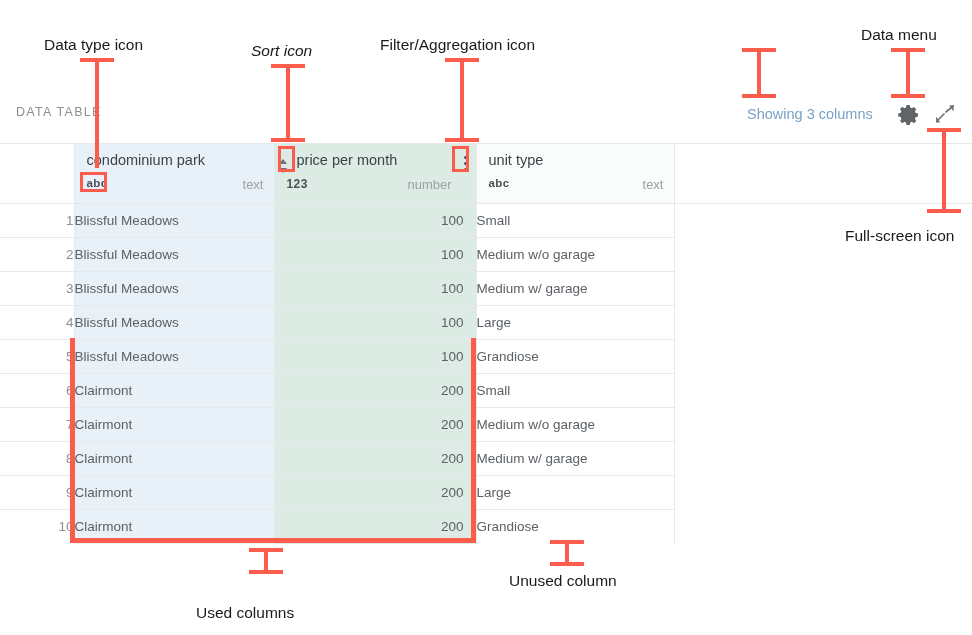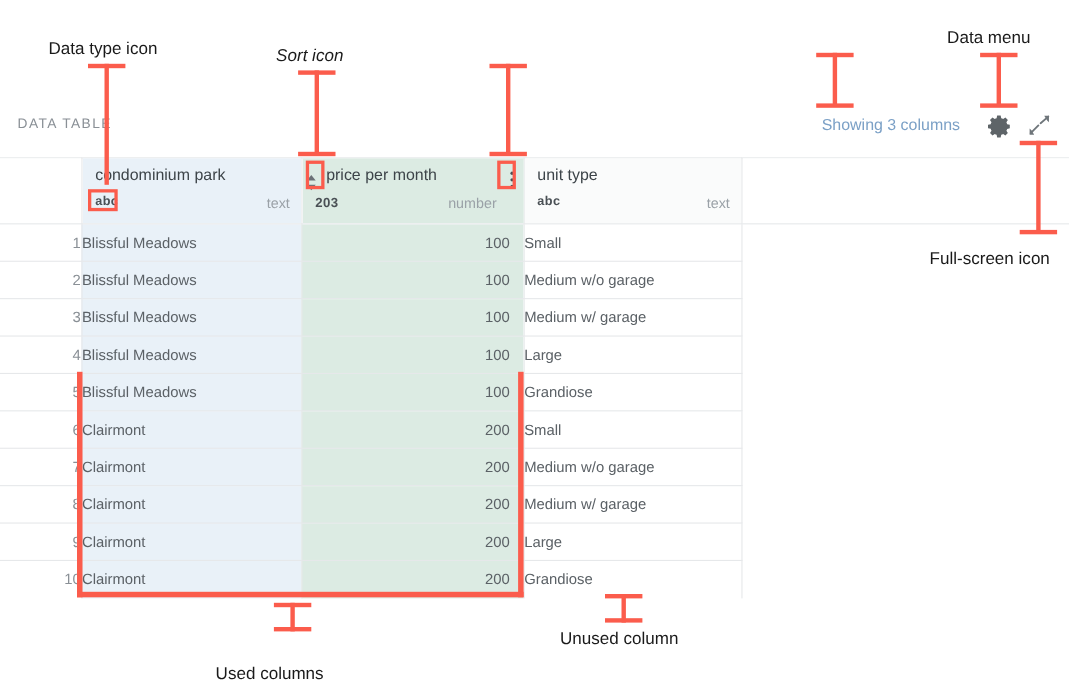--- a/index.html
+++ b/index.html
@@ -170,21 +170,21 @@
         </th>
 
         <th class="hcell col-green">
           <span class="sort-ic">
             <svg width="12" height="20" viewBox="0 0 12 20">
               <path fill="#6b7176" d="M6 3 L10 8 L2 8 Z"></path>
               <path fill="#6b7176" d="M6 17 L2 12 L10 12 Z"></path>
             </svg>
           </span>
           <span class="title" style="left:22px;">price per month</span>
-          <span class="dtype num123">203</span>
+          <span class="dtype num123">123</span>
           <span class="tlabel" style="right:24px;">number</span>
           <span class="kebab-ic">
             <i></i>
             <i></i>
             <i></i>
           </span>
         </th>
 
         <th class="hcell col-grey">
           <span class="title">unit type</span>
@@ -273,20 +273,21 @@
   <div class="ann-cap" style="left:80px; top:58px; width:34px;"></div>
   <div class="ann-stem" style="left:95px; top:58px; height:110px;"></div>
   <div class="ann-box" style="left:80px; top:172px; width:27px; height:20px;"></div>
 
   <div class="ann-label" style="left:251px; top:42px;font-style:italic;">Sort icon</div>
   <div class="ann-cap" style="left:271px; top:64px; width:34px;"></div>
   <div class="ann-stem" style="left:286px; top:64px; height:76px;"></div>
   <div class="ann-cap" style="left:271px; top:138px; width:34px;"></div>
   <div class="ann-box" style="left:278px; top:146px; width:17px; height:26px;"></div>
 
+  <div class="ann-label" style="left:380px; top:36px;">Filter/Aggregation icon</div>
   <div class="ann-cap" style="left:445px; top:58px; width:34px;"></div>
   <div class="ann-stem" style="left:460px; top:58px; height:82px;"></div>
   <div class="ann-cap" style="left:445px; top:138px; width:34px;"></div>
   <div class="ann-box" style="left:452px; top:146px; width:17px; height:26px;"></div>
 
   <div class="ann-cap" style="left:742px; top:48px; width:34px;"></div>
   <div class="ann-stem" style="left:757px; top:48px; height:48px;"></div>
   <div class="ann-cap" style="left:742px; top:94px; width:34px;"></div>
 
   <div class="ann-label" style="left:861px; top:26px;">Data menu</div>

